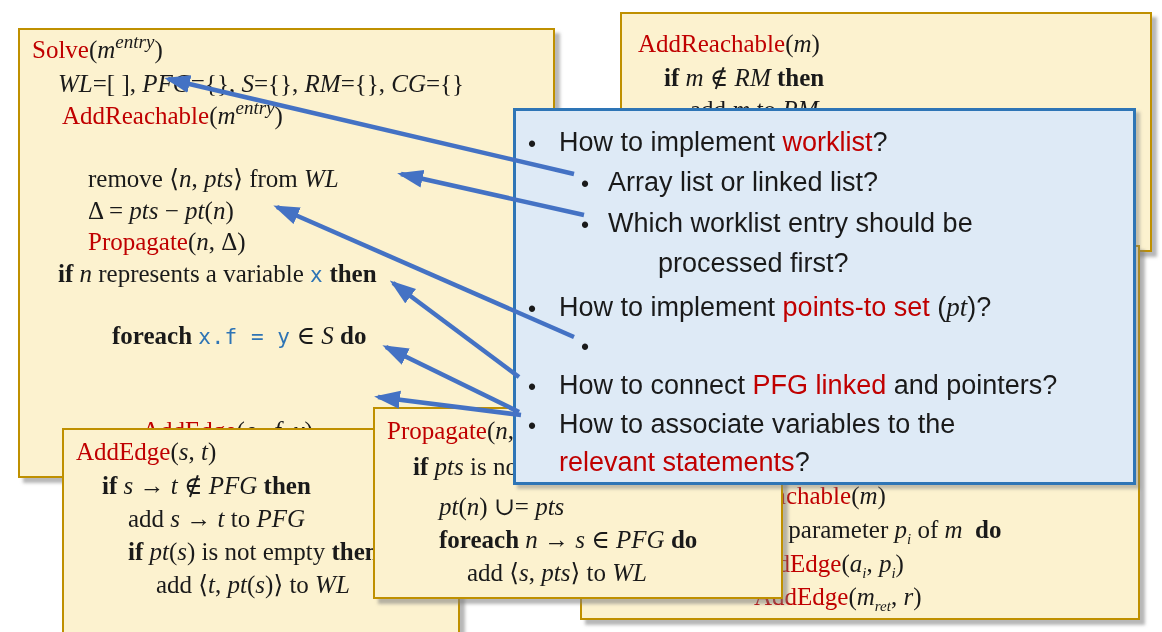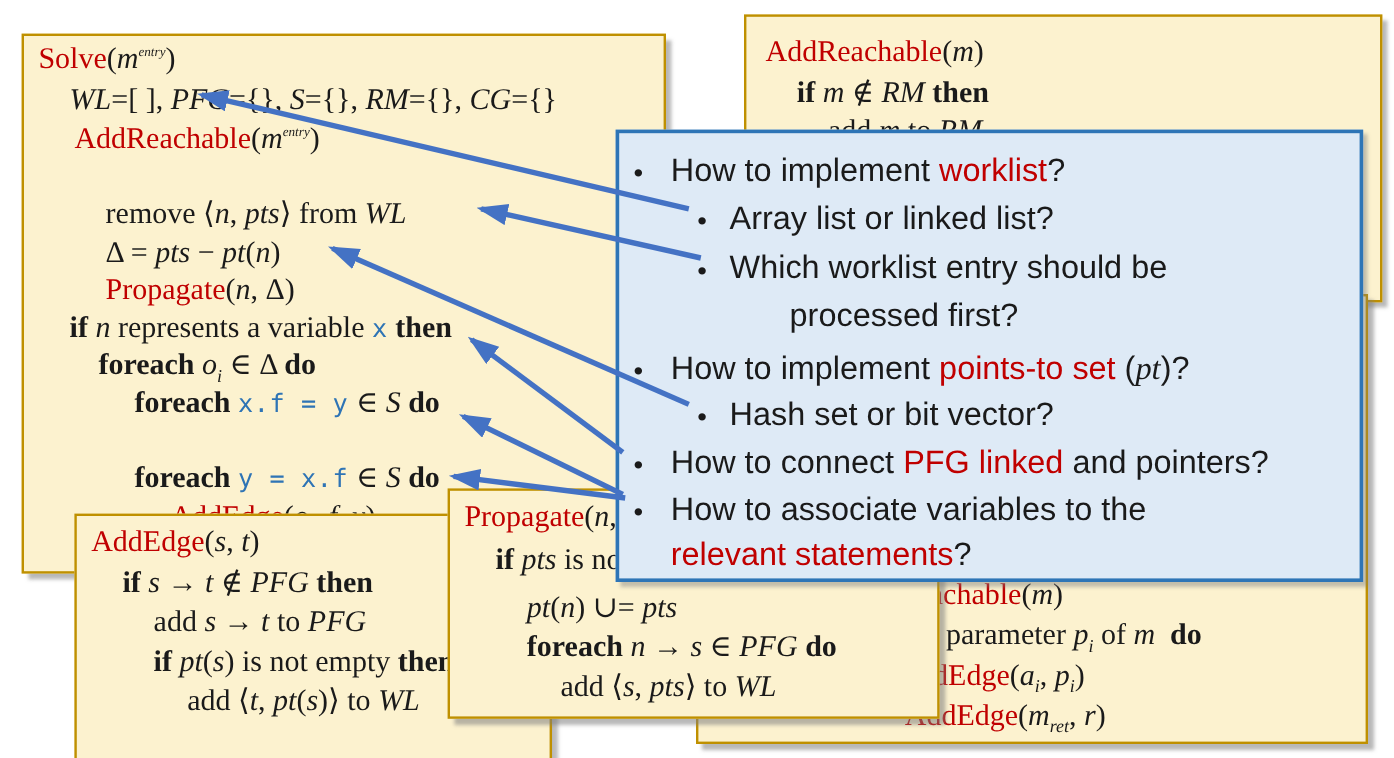--- a/index.html
+++ b/index.html
@@ -6,21 +6,21 @@
   #canvas{position:relative;width:1162px;height:632px;overflow:hidden;background:#fff;
           font-family:"Liberation Serif","DejaVu Serif",serif;}
   .panel{position:absolute;background:var(--panel_fill);border:2px solid var(--panel_border);
          box-shadow:5px 5px 3px rgba(125,125,125,.55);overflow:hidden;box-sizing:border-box;}
   .pline{position:absolute;white-space:pre;font-size:25px;line-height:28px;color:var(--text);}
   .seg-fn{color:var(--red);}
   .seg-kw{font-weight:bold;}
   .seg-v{font-style:italic;}
   .seg-p{}
   .seg-code{font-family:"DejaVu Sans Mono",monospace;color:var(--code_blue);font-size:21px;letter-spacing:.5px;}
-  .seg-sup{font-style:italic;font-size:11px;position:relative;top:-10px;}
+  .seg-sup{font-style:italic;font-size:19px;position:relative;top:-10px;}
   .seg-sub{font-style:italic;font-size:15px;position:relative;top:6px;}
   #qbox{position:absolute;background:var(--box_fill);border:3px solid var(--box_border);
         box-shadow:4px 4px 3px rgba(125,125,125,.45);box-sizing:border-box;
         font-family:"Liberation Sans",sans-serif;}
   .qline{position:absolute;white-space:pre;font-size:27px;line-height:34px;color:#1a1a1a;}
   .qbullet{position:absolute;top:2px;font-size:23px;}
   .seg-t{}
   .seg-r{color:var(--red);}
   .seg-i{font-family:"Liberation Serif","DejaVu Serif",serif;font-style:italic;}
   #arrow-layer{position:absolute;left:0;top:0;width:1162px;height:632px;z-index:10;pointer-events:none;}
@@ -32,23 +32,21 @@
 
 <div id="canvas">
   <div class="panel" style="left: 18px; top: 28px; width: 537px; height: 450px; z-index: 1;">
       <div class="pline" style="left: 12px; top: 6px;"><span class="seg-fn">Solve</span><span class="seg-p">(</span><span class="seg-v">m</span><span class="seg-sup">entry</span><span class="seg-p">)</span></div>
       <div class="pline" style="left: 38px; top: 40px;"><span class="seg-v">WL</span><span class="seg-p">=[ ], </span><span class="seg-v">PFG</span><span class="seg-p">={}, </span><span class="seg-v">S</span><span class="seg-p">={}, </span><span class="seg-v">RM</span><span class="seg-p">={}, </span><span class="seg-v">CG</span><span class="seg-p">={}</span></div>
       <div class="pline" style="left: 42px; top: 72px;"><span class="seg-fn">AddReachable</span><span class="seg-p">(</span><span class="seg-v">m</span><span class="seg-sup">entry</span><span class="seg-p">)</span></div>
       <div class="pline" style="left: 68px; top: 135px;"><span class="seg-p">remove ⟨</span><span class="seg-v">n</span><span class="seg-p">, </span><span class="seg-v">pts</span><span class="seg-p">⟩ from </span><span class="seg-v">WL</span></div>
       <div class="pline" style="left: 68px; top: 167px;"><span class="seg-p">Δ = </span><span class="seg-v">pts</span><span class="seg-p"> − </span><span class="seg-v">pt</span><span class="seg-p">(</span><span class="seg-v">n</span><span class="seg-p">)</span></div>
       <div class="pline" style="left: 68px; top: 198px;"><span class="seg-fn">Propagate</span><span class="seg-p">(</span><span class="seg-v">n</span><span class="seg-p">, Δ)</span></div>
       <div class="pline" style="left: 38px; top: 230px;"><span class="seg-kw">if </span><span class="seg-v">n</span><span class="seg-p"> represents a variable </span><span class="seg-code">x</span><span class="seg-p"> </span><span class="seg-kw">then</span></div>
-      <div class="pline" style="left: 62px; top: 261px;"><span class="seg-kw">foreach </span><span class="seg-v">o</span><span class="seg-sub">i</span><span class="seg-p"> ∈ Δ </span><span class="seg-kw">do</span></div>
       <div class="pline" style="left: 92px; top: 292px;"><span class="seg-kw">foreach </span><span class="seg-code">x.f = y</span><span class="seg-p"> ∈ </span><span class="seg-v">S</span><span class="seg-p"> </span><span class="seg-kw">do</span></div>
-      <div class="pline" style="left: 92px; top: 355px;"><span class="seg-kw">foreach </span><span class="seg-code">y = x.f</span><span class="seg-p"> ∈ </span><span class="seg-v">S</span><span class="seg-p"> </span><span class="seg-kw">do</span></div>
       <div class="pline" style="left: 122px; top: 387px;"><span class="seg-fn">AddEdge</span><span class="seg-p">(</span><span class="seg-v">o</span><span class="seg-sub">i</span><span class="seg-p">. </span><span class="seg-v">f</span><span class="seg-p">, </span><span class="seg-v">y</span><span class="seg-p">)</span></div>
     </div>
   <div class="panel" style="left: 620px; top: 12px; width: 532px; height: 240px; z-index: 1;">
       <div class="pline" style="left: 16px; top: 16px;"><span class="seg-fn">AddReachable</span><span class="seg-p">(</span><span class="seg-v">m</span><span class="seg-p">)</span></div>
       <div class="pline" style="left: 42px; top: 50px;"><span class="seg-kw">if </span><span class="seg-v">m</span><span class="seg-p"> ∉ </span><span class="seg-v">RM</span><span class="seg-p"> </span><span class="seg-kw">then</span></div>
       <div class="pline" style="left: 68px; top: 82px;"><span class="seg-p">add </span><span class="seg-v">m</span><span class="seg-p"> to </span><span class="seg-v">RM</span></div>
     </div>
   <div class="panel" style="left: 580px; top: 245px; width: 560px; height: 375px; z-index: 2;">
       <div class="pline" style="left: 122px; top: 235px;"><span class="seg-fn">AddReachable</span><span class="seg-p">(</span><span class="seg-v">m</span><span class="seg-p">)</span></div>
       <div class="pline" style="left: 120px; top: 269px;"><span class="seg-kw">foreach</span><span class="seg-p"> parameter </span><span class="seg-v">p</span><span class="seg-sub">i</span><span class="seg-p"> of </span><span class="seg-v">m</span><span class="seg-p">  </span><span class="seg-kw">do</span></div>
@@ -68,21 +66,21 @@
       <div class="pline" style="left: 64px; top: 117px;"><span class="seg-kw">foreach </span><span class="seg-v">n</span><span class="seg-p"> → </span><span class="seg-v">s</span><span class="seg-p"> ∈ </span><span class="seg-v">PFG</span><span class="seg-p"> </span><span class="seg-kw">do</span></div>
       <div class="pline" style="left: 64px; top: 84px;"><span class="seg-v">pt</span><span class="seg-p">(</span><span class="seg-v">n</span><span class="seg-p">) ∪= </span><span class="seg-v">pts</span></div>
       <div class="pline" style="left: 92px; top: 150px;"><span class="seg-p">add ⟨</span><span class="seg-v">s</span><span class="seg-p">, </span><span class="seg-v">pts</span><span class="seg-p">⟩ to </span><span class="seg-v">WL</span></div>
     </div>
   <div id="qbox" style="left: 513px; top: 108px; width: 623px; height: 377px; z-index: 5;">
       <div class="qline" style="left: 43px; top: 14px;"><span class="qbullet" style="left: -31px;">•</span><span class="seg-t">How to implement </span><span class="seg-r">worklist</span><span class="seg-t">?</span></div>
       <div class="qline" style="left: 92px; top: 54px;"><span class="qbullet" style="left: -27px;">•</span><span class="seg-t">Array list or linked list?</span></div>
       <div class="qline" style="left: 92px; top: 95px;"><span class="qbullet" style="left: -27px;">•</span><span class="seg-t">Which worklist entry should be</span></div>
       <div class="qline" style="left: 142px; top: 135px;"><span class="seg-t">processed first?</span></div>
       <div class="qline" style="left: 43px; top: 179px;"><span class="qbullet" style="left: -31px;">•</span><span class="seg-t">How to implement </span><span class="seg-r">points-to set</span><span class="seg-t"> (</span><span class="seg-i">pt</span><span class="seg-t">)?</span></div>
-      <div class="qline" style="left: 92px; top: 217px;"><span class="qbullet" style="left: -27px;">•</span><span class="seg-t">Hash set or bit vector?</span></div>
+      <div class="qline" style="left: 92px; top: 217px;"><span class="qbullet" style="left: -27px;">•</span></div>
       <div class="qline" style="left: 43px; top: 257px;"><span class="qbullet" style="left: -31px;">•</span><span class="seg-t">How to connect </span><span class="seg-r">PFG linked</span><span class="seg-t"> and pointers?</span></div>
       <div class="qline" style="left: 43px; top: 296px;"><span class="qbullet" style="left: -31px;">•</span><span class="seg-t">How to associate variables to the</span></div>
       <div class="qline" style="left: 43px; top: 334px;"><span class="seg-r">relevant statements</span><span class="seg-t">?</span></div>
     </div>
   <svg id="arrow-layer" viewBox="0 0 1162 632" xmlns="http://www.w3.org/2000/svg">
     <defs>
       <marker id="ah" markerUnits="userSpaceOnUse" markerWidth="26" markerHeight="20" refX="22" refY="9" orient="auto">
         <path d="M0,0 L26,9 L0,18 z"></path>
       </marker>
     </defs>

